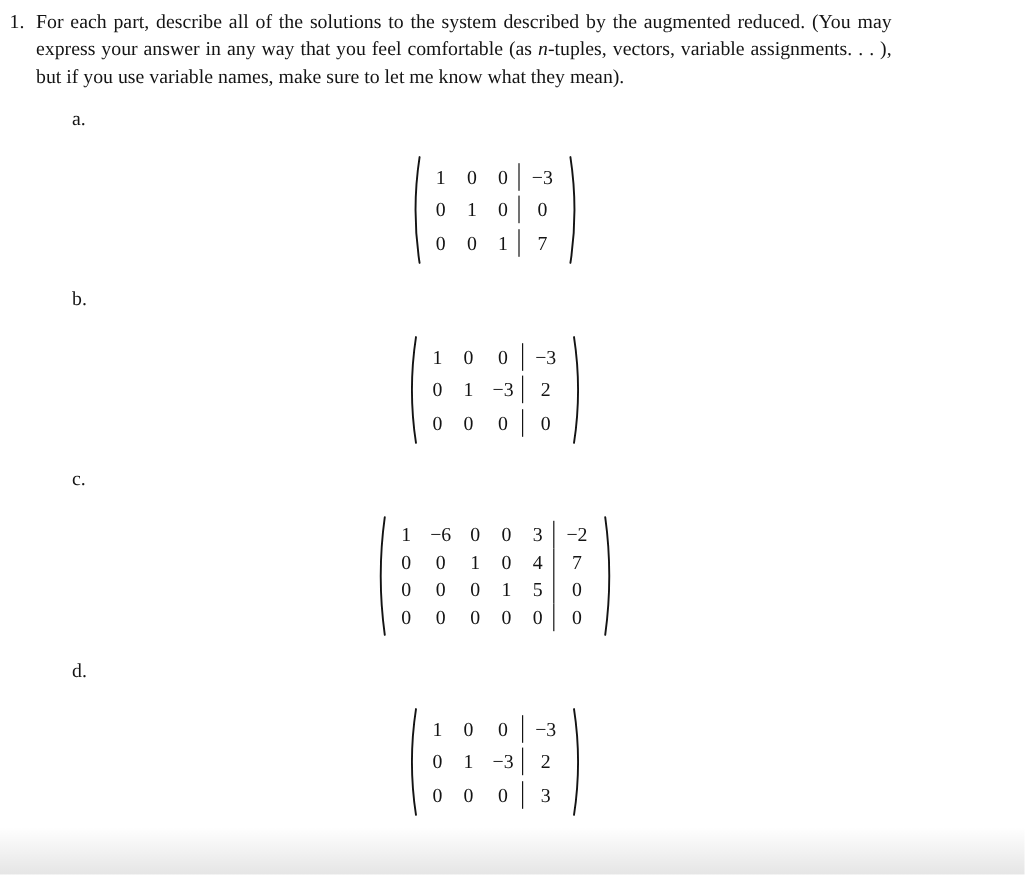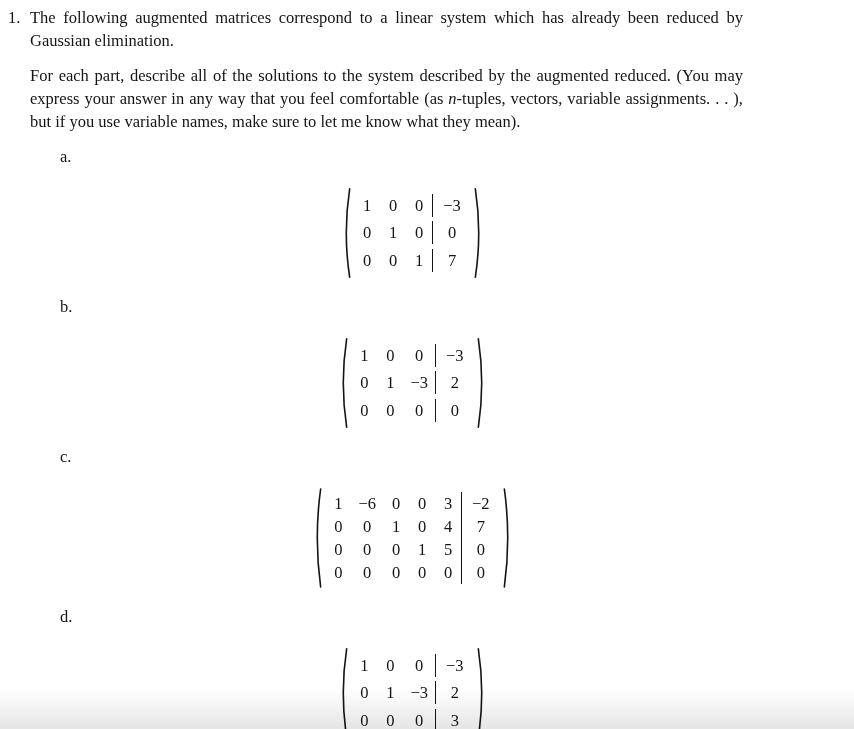--- a/index.html
+++ b/index.html
@@ -91,21 +91,20 @@
   }
 </style>
 </head>
 <body>
 
 <div class="page">
   <div class="prob-head">
     <span class="num">1.</span>
     <div class="body-col">
 
-      <p class="para">The following augmented matrices correspond to a linear system which has already been reduced by Gaussian elimination.</p>
 
       <p class="para"><span>For each part, describe all of the solutions to the system described by the augmented reduced. (You may express your answer in any way that you feel comfortable (as </span><em>n</em><span>-tuples, vectors, variable assignments. . . ), but if you use variable names, make sure to let me know what they mean).</span></p>
 
       <div class="part">
         <div class="part-label">a.</div>
         <div class="matrix-row">
           <span class="matrix">
             <svg class="paren" viewBox="0 0 10 100" preserveAspectRatio="none">
                 <path d="M8.5 1 Q1 50 8.5 99"></path>
               </svg>

